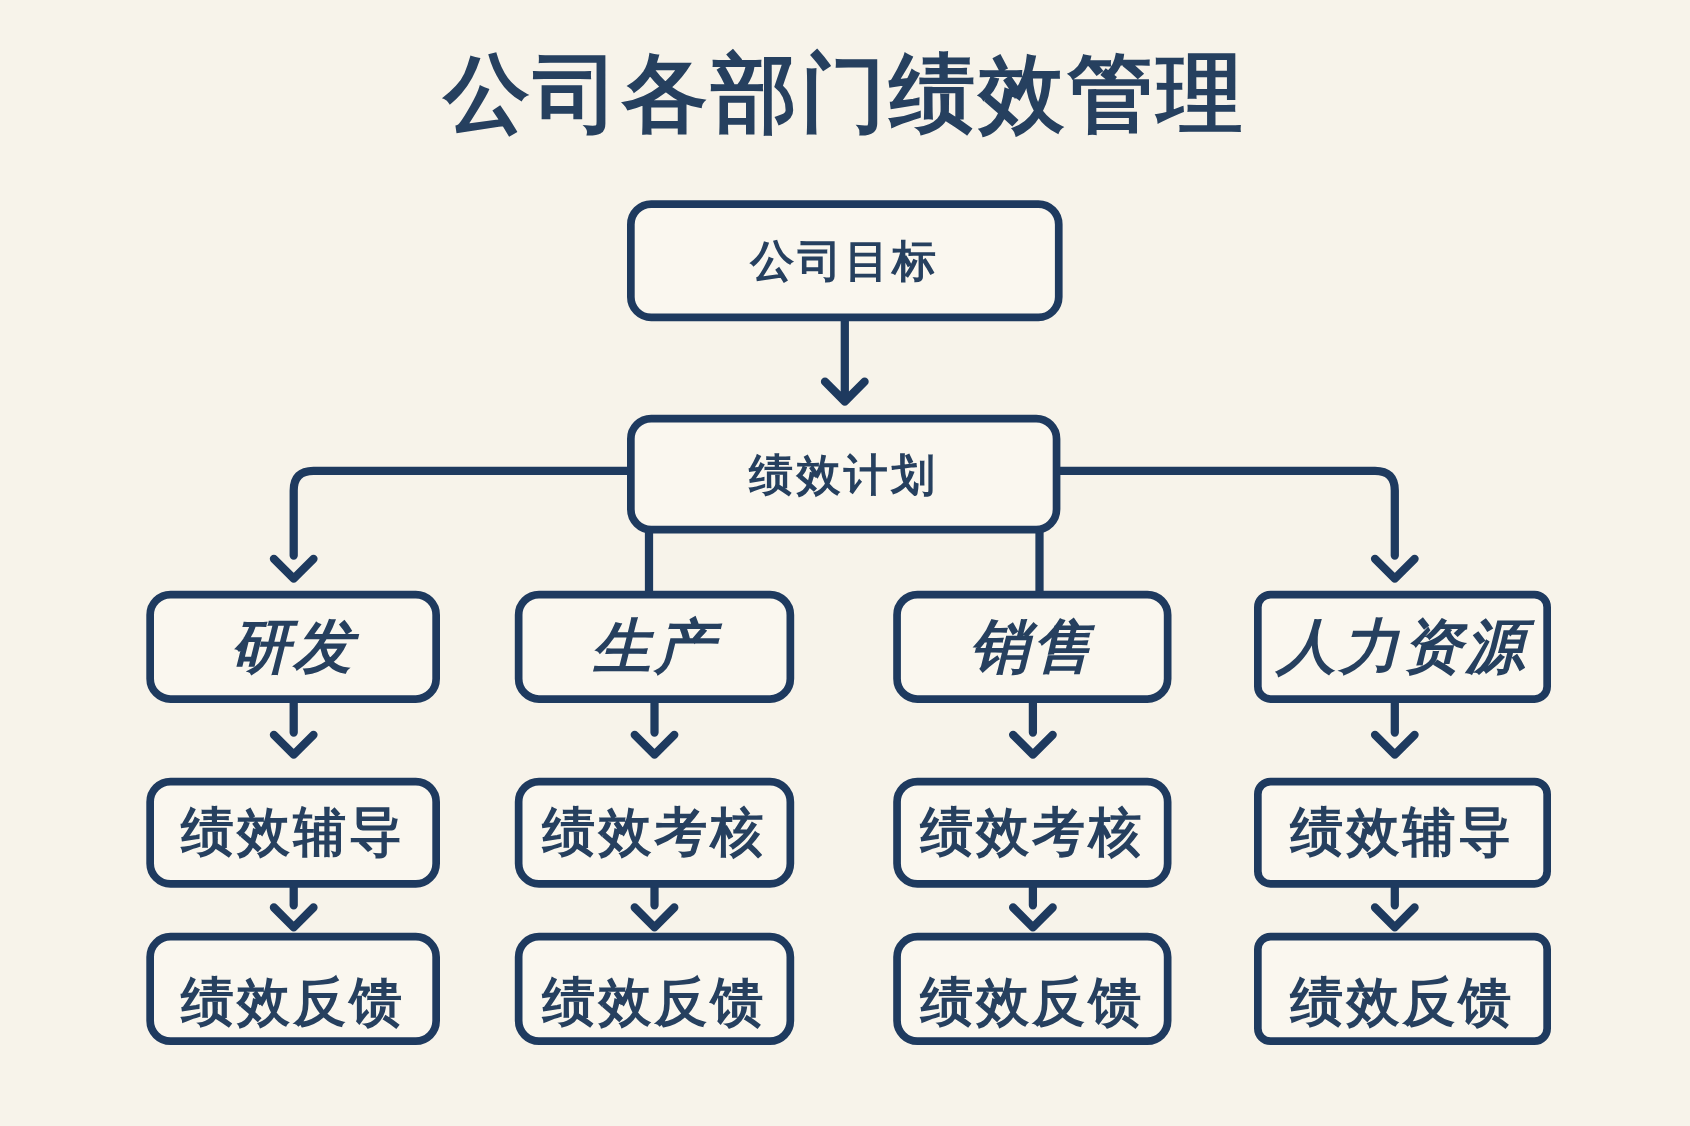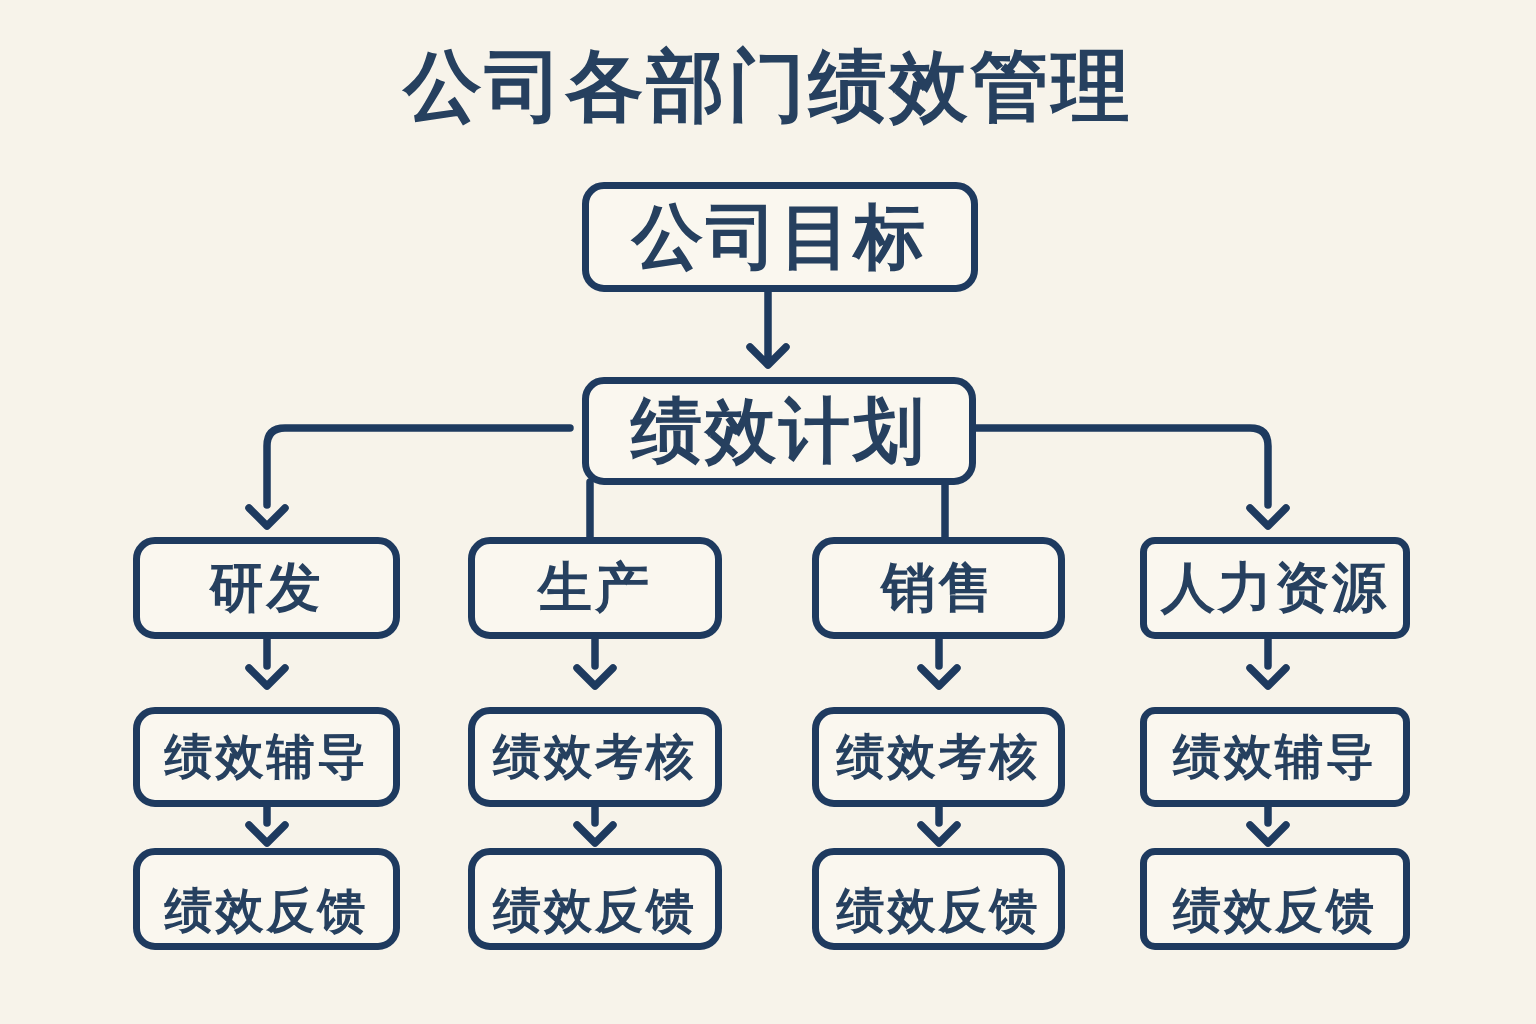--- a/index.html
+++ b/index.html
@@ -23,22 +23,22 @@
   .connectors path{
     fill:none;stroke:var(--ink);stroke-width:7.5;
     stroke-linecap:round;stroke-linejoin:round;
   }
   .node{
     position:absolute;box-sizing:border-box;
     border:7px solid var(--ink);border-radius:22px;background:var(--fill);
     display:flex;align-items:center;justify-content:center;
     color:var(--text);font-weight:900;letter-spacing:3px;
   }
-  .lvl12{font-size:71px;margin-left:12px;}
-  .lvl3{font-size:54px;}
+  .lvl12{font-size:40px;}
+  .lvl3{font-size:54px;font-style:italic;}
   .lvl45{font-size:48px;}
   
   .n-goal{left:570px;top:182px;width:396px;height:110px;}
   .n-plan{left:570px;top:377px;width:394px;height:108px;text-align:right;}
   .col1{left:133px;width:267px;}
   .col2{left:468px;width:254px;}
   .col3{left:812px;width:253px;}
   .col4{left:1140px;width:270px;border-radius:15px;}
   .row3{top:537px;height:102px;}
   .row4{top:691px;height:100px;margin-top:16px;}

